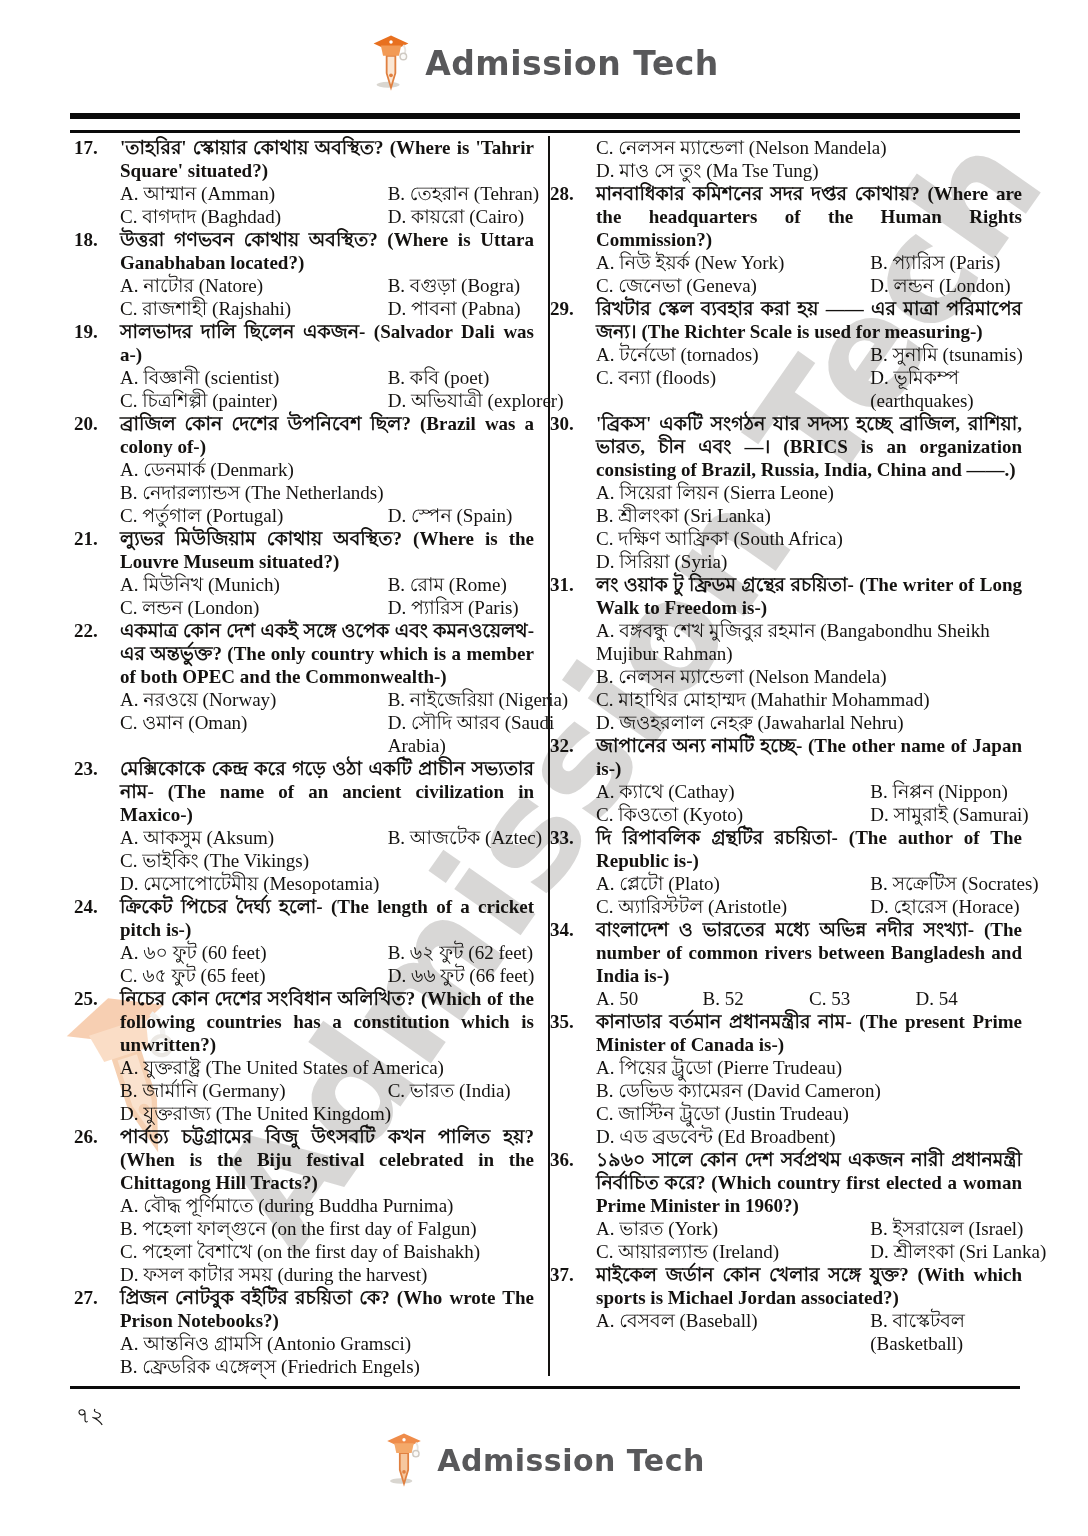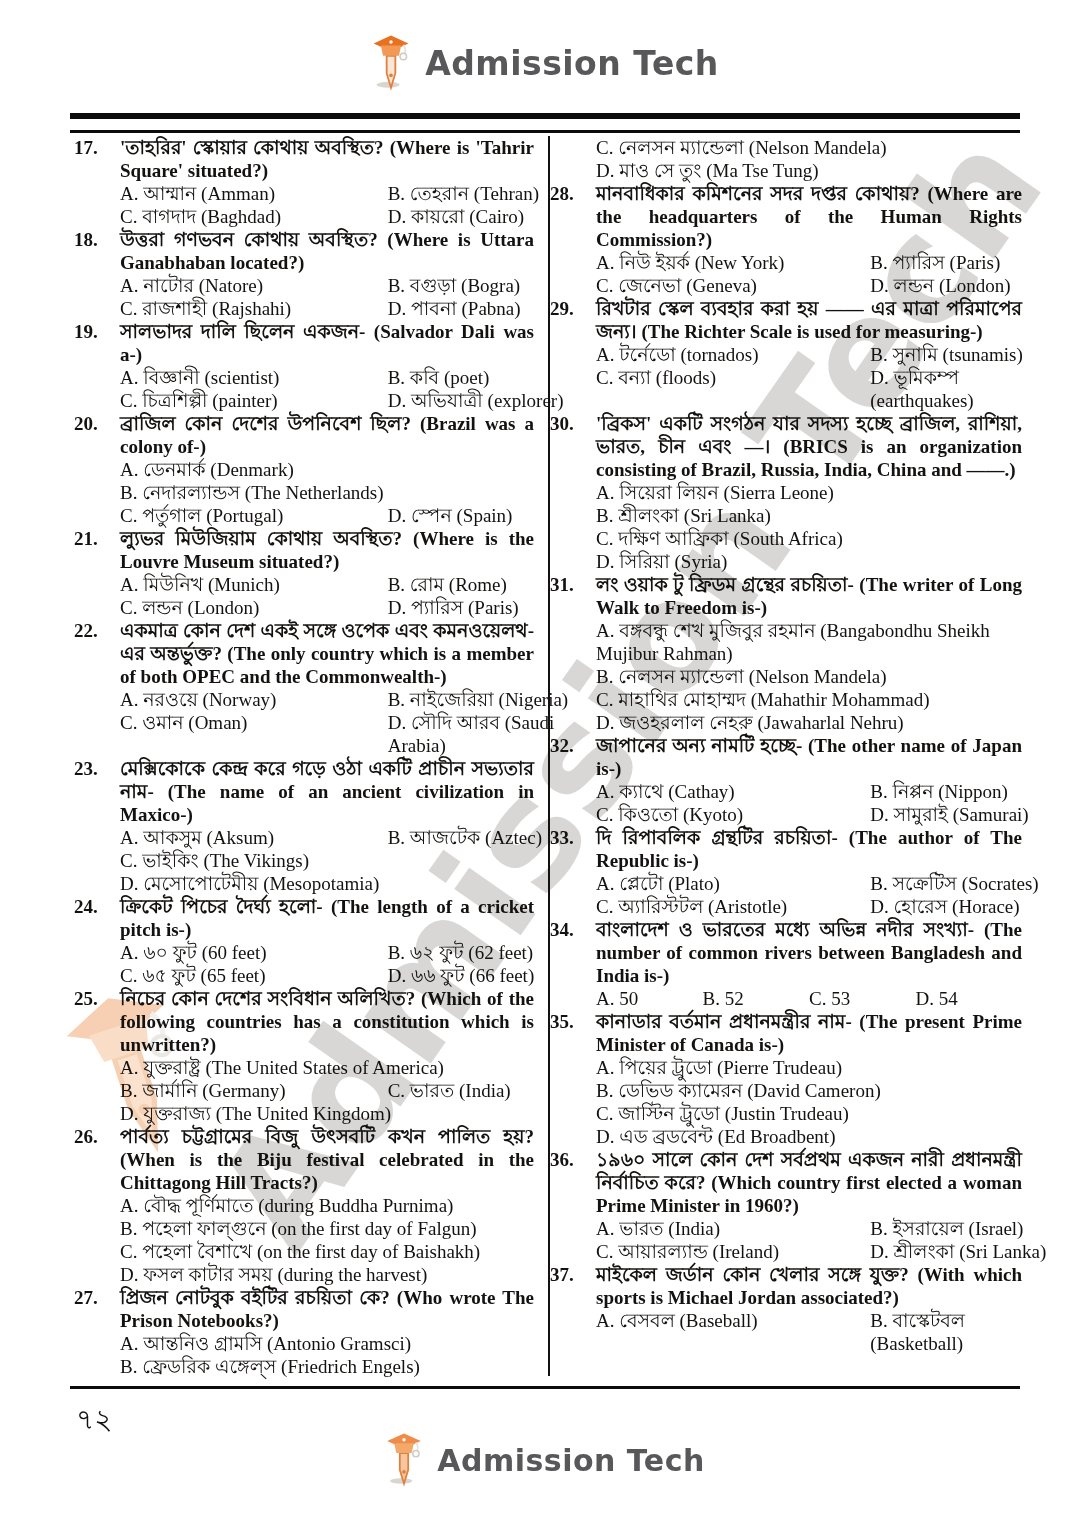--- a/index.html
+++ b/index.html
@@ -44,21 +44,21 @@
   .col-right{border-left:2px solid #141210;padding-left:0;}
   .q{display:flex;font-size:19px;line-height:23px;}
   .qnum{flex:none;width:46px;font-weight:bold;}
   .qbody{flex:1;min-width:0;}
   .stem{font-weight:bold;text-align:justify;}
   .optline{display:grid;}
   .cols-1{grid-template-columns:100%;}
   .cols-2{grid-template-columns:55% 45%;gap:40px;}
   .cols-4{grid-template-columns:repeat(4,1fr);}
   
-  .page-number{position:absolute;left:76px;top:1398px;font-size:28px;z-index:2;}
+  .page-number{position:absolute;left:76px;top:1398px;font-size:22px;z-index:2;}
 </style>
 </head>
 <body>
 
 <div class="page">
 
   <div class="brand brand-header">
     <svg class="logo-svg" width="44" height="58" viewBox="0 0 60 80">
       <ellipse cx="26" cy="70" rx="16" ry="4" fill="#d9d6d0"></ellipse>
       <path d="M24 30 h12 v24 l-6 20 l-6 -20 z" fill="#fbe7d4" stroke="#e08040" stroke-width="2.5"></path>
@@ -381,21 +381,21 @@
             <div class="optline cols-1">
               <span class="opt">D. এড ব্রডবেন্ট (Ed Broadbent)</span>
             </div>
           </div>
         </div>
         <div class="q">
           <div class="qnum">36.</div>
           <div class="qbody">
             <div class="stem">১৯৬০ সালে কোন দেশ সর্বপ্রথম একজন নারী প্রধানমন্ত্রী নির্বাচিত করে? (Which country first elected a woman Prime Minister in 1960?)</div>
             <div class="optline cols-2">
-              <span class="opt">A. ভারত (India)</span>
+              <span class="opt">A. ভারত (York)</span>
               <span class="opt">B. ইসরায়েল (Israel)</span>
             </div>
             <div class="optline cols-2">
               <span class="opt">C. আয়ারল্যান্ড (Ireland)</span>
               <span class="opt">D. শ্রীলংকা (Sri Lanka)</span>
             </div>
           </div>
         </div>
         <div class="q">
           <div class="qnum">37.</div>

